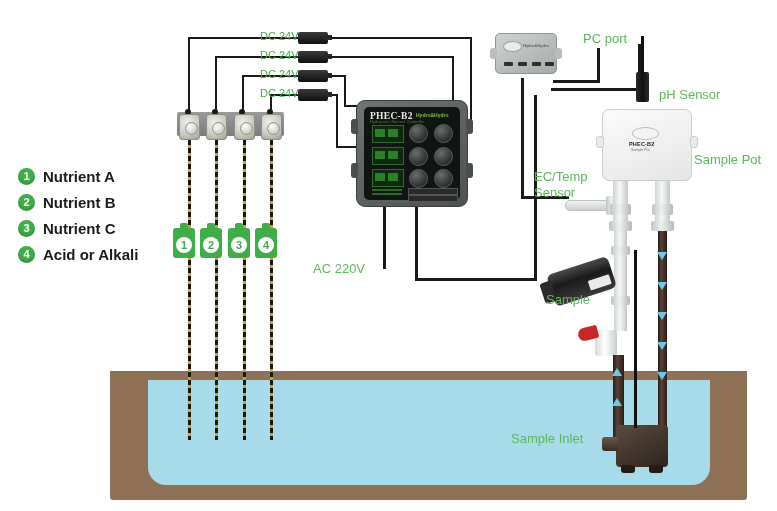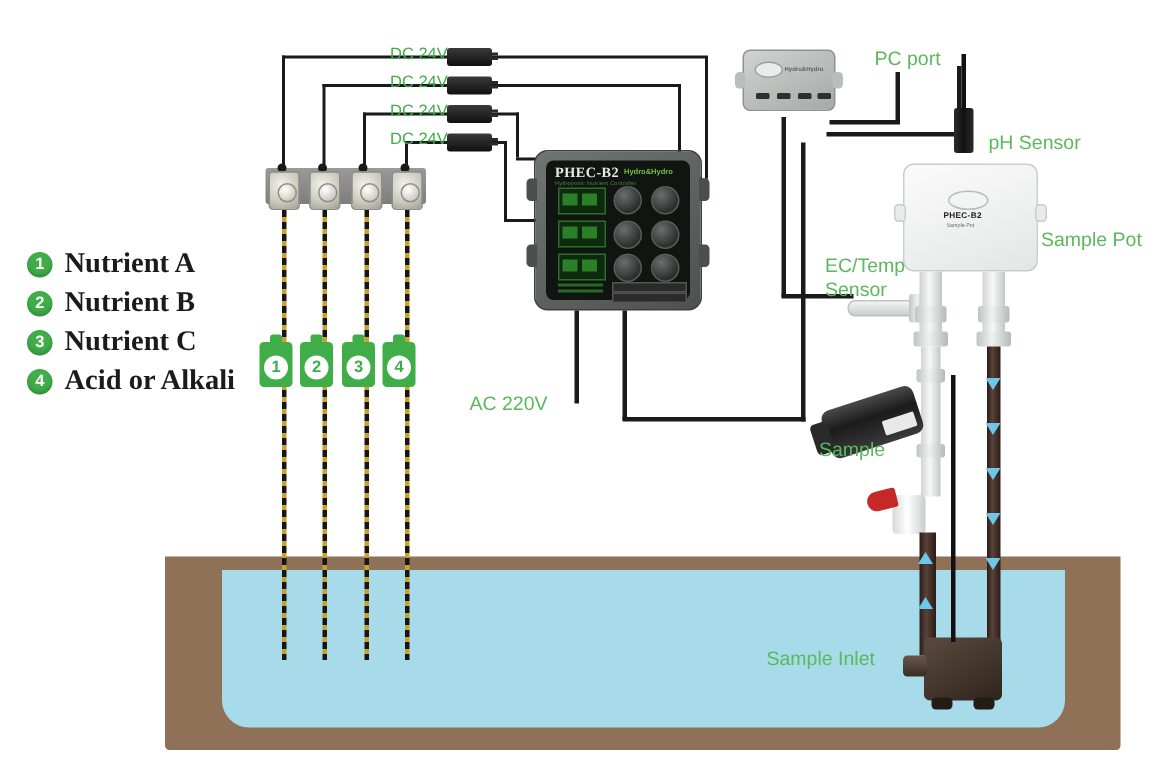--- a/index.html
+++ b/index.html
@@ -17,21 +17,21 @@
                border-radius:0 0 3px 3px;}
   #tank-water{position:absolute;left:148px;top:380px;width:562px;height:105px;background:#a8dbe9;
               border-radius:0 0 18px 18px;}
 
   
   #legend{position:absolute;left:18px;top:163px;}
   .legend-row{display:flex;align-items:center;height:26px;}
   .legend-dot{width:17px;height:17px;border-radius:50%;background:#3fae49;color:#fff;
               font-size:11px;font-weight:bold;display:flex;align-items:center;justify-content:center;
               margin-right:8px;box-shadow:inset 0 -2px 3px rgba(0,0,0,.18);}
-  .legend-text{font-size:19px;font-weight:bold;color:#1b1b1b;white-space:nowrap;font-family:Liberation Serif, serif;}
+  .legend-text{font-size:15px;font-weight:bold;color:#1b1b1b;white-space:nowrap;}
 
   
   #pump-rail{position:absolute;left:177px;top:112px;width:107px;height:24px;
              background:linear-gradient(#9a9a9a,#7d7d7d);border-radius:2px;}
   .pump-head{position:absolute;top:114px;width:21px;height:26px;border-radius:3px;
              background:radial-gradient(circle at 40% 35%,#f2f2ec,#c9c9bd 60%,#9d9d92);
              border:1px solid #8e8e84;box-sizing:border-box;}
   .pump-head::after{content:"";position:absolute;left:5px;top:7px;width:11px;height:11px;border-radius:50%;
              background:radial-gradient(circle at 35% 30%,#ffffff,#b9b9ae);border:1px solid #8f8f85;}
   .pump-port{position:absolute;width:6px;height:6px;border-radius:50%;background:#1a1a1a;top:109px;}
@@ -293,21 +293,21 @@
     <div class="ear" style="left:-7px;"></div>
     <div class="ear" style="right:-7px;"></div>
     <div id="sp-badge"></div>
     <div id="sp-name">PHEC-B2</div>
     <div id="sp-sub">Sample Pot</div>
   </div>
   <div class="lbl" style="left:694px;top:152px;">Sample Pot</div>
 
   <div id="ec-sensor"></div>
   <div class="fitting" style="left:606px;top:196px;width:12px;height:19px;"></div>
-  <div class="lbl" style="left:550px;top:169px;">EC/Temp
+  <div class="lbl" style="left:534px;top:169px;">EC/Temp
 Sensor</div>
 
   <div class="pipe-wh" style="left:613px;top:181px;width:15px;height:44px;"></div>
   <div class="pipe-wh" style="left:655px;top:181px;width:15px;height:44px;"></div>
   <div class="fitting" style="left:610px;top:204px;width:21px;height:11px;"></div>
   <div class="fitting" style="left:652px;top:204px;width:21px;height:11px;"></div>
   <div class="fitting" style="left:609px;top:221px;width:23px;height:10px;"></div>
   <div class="fitting" style="left:651px;top:221px;width:23px;height:10px;"></div>
 
   <div class="dark-pipe" style="left:658px;top:231px;width:9px;height:225px;"></div>

